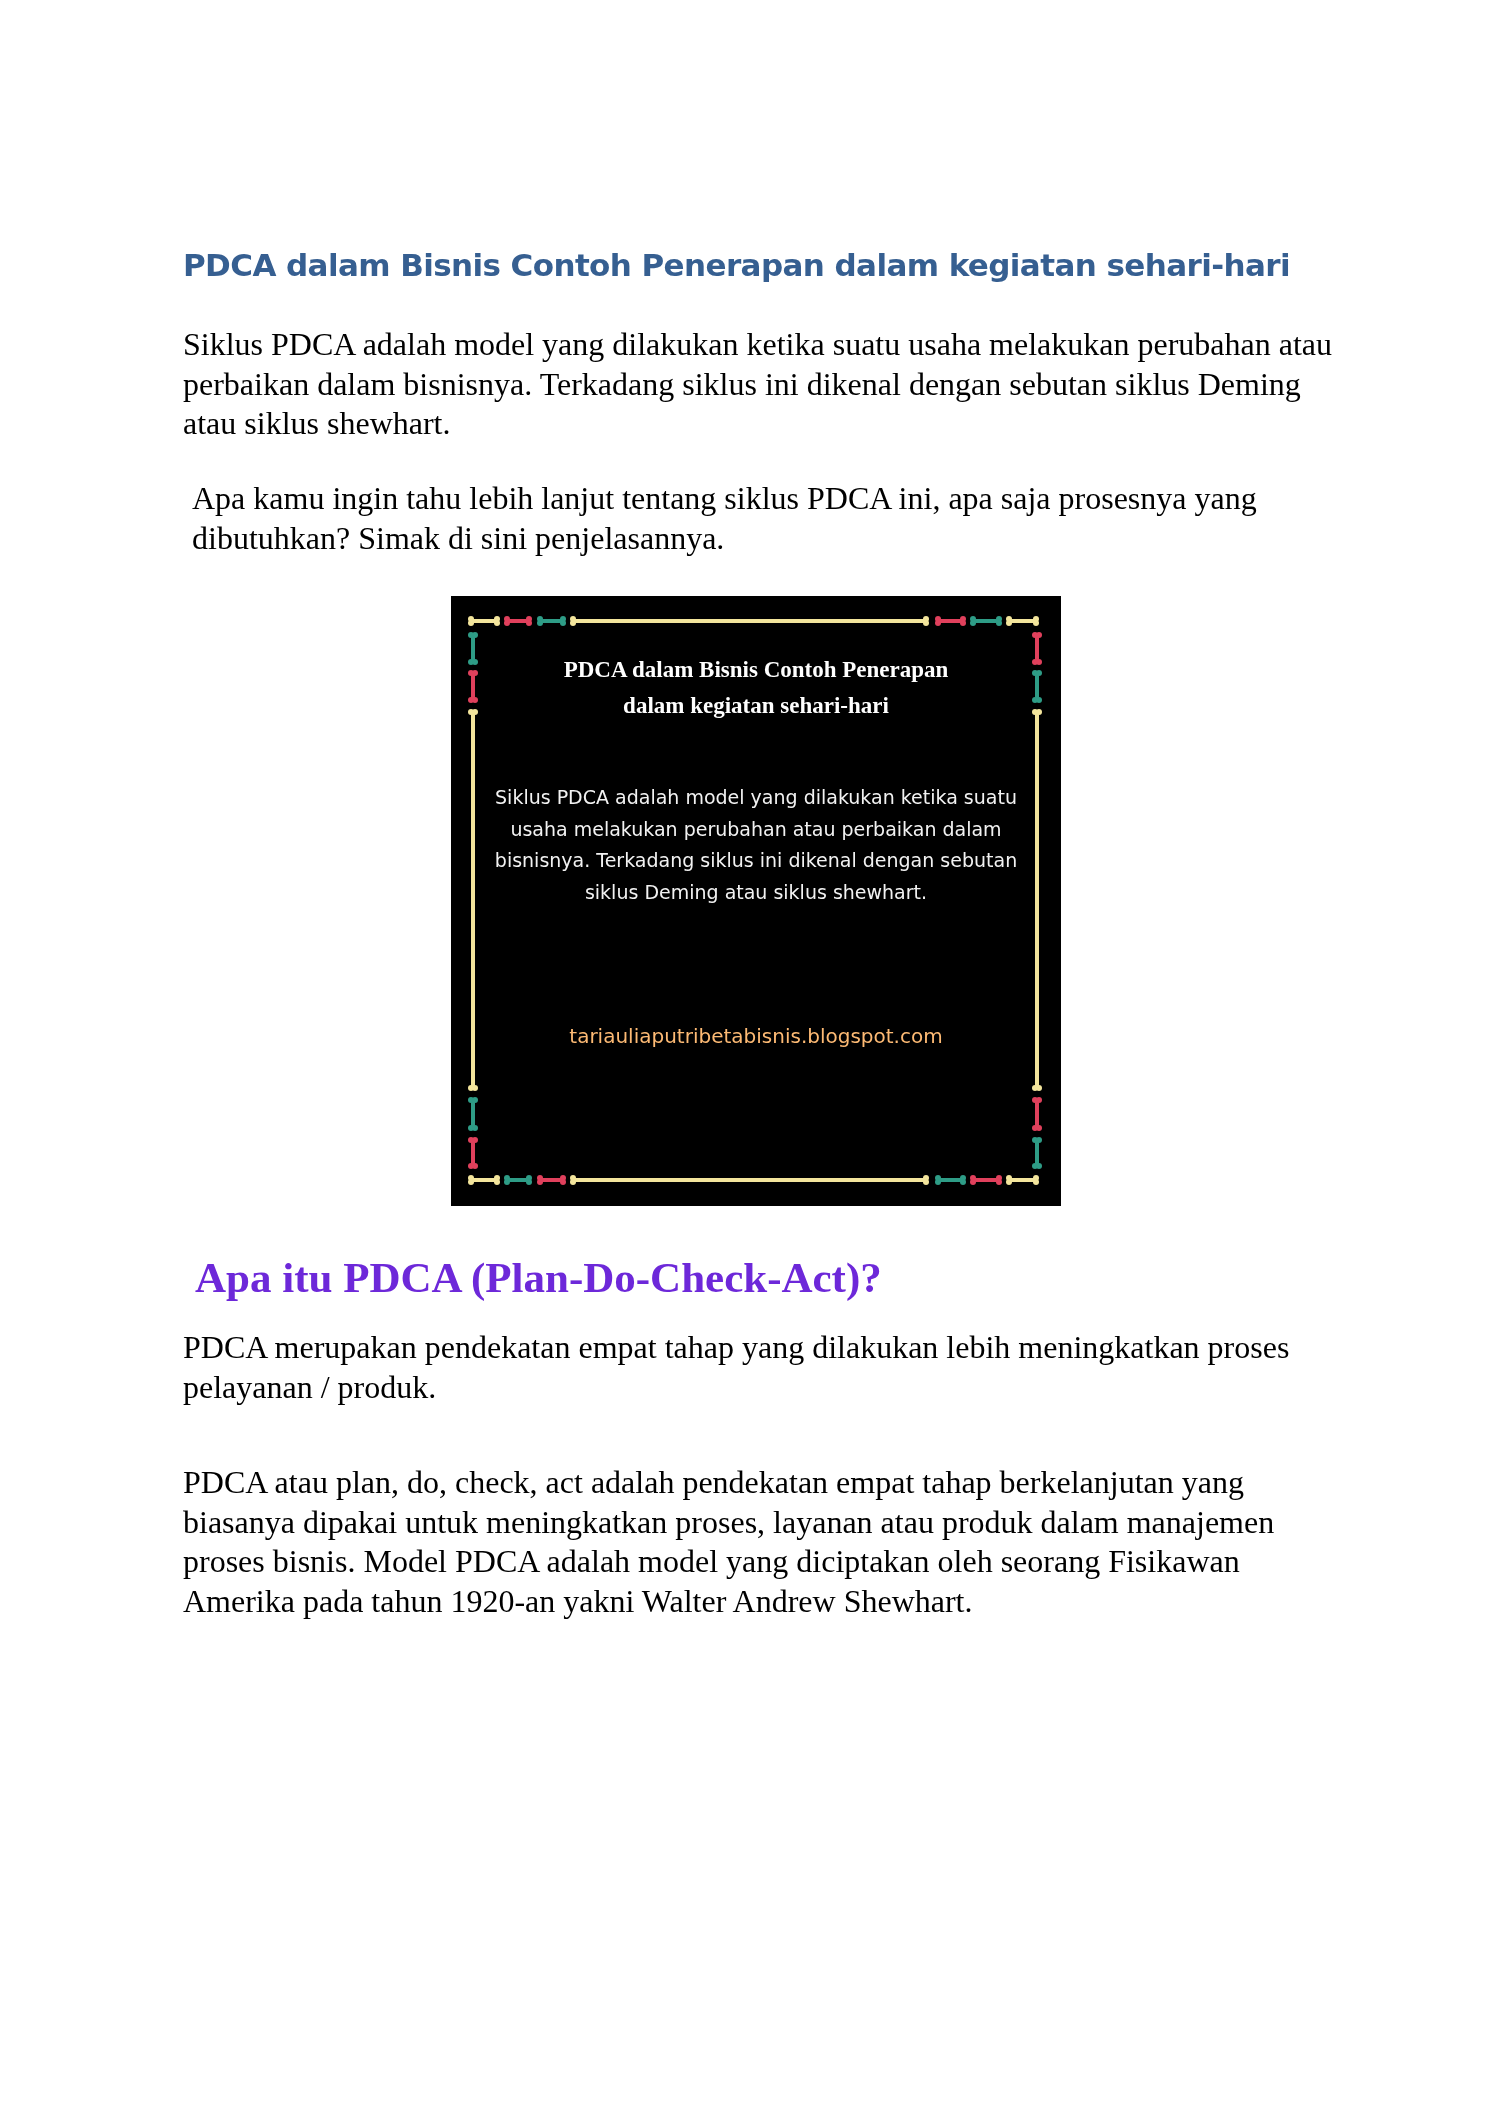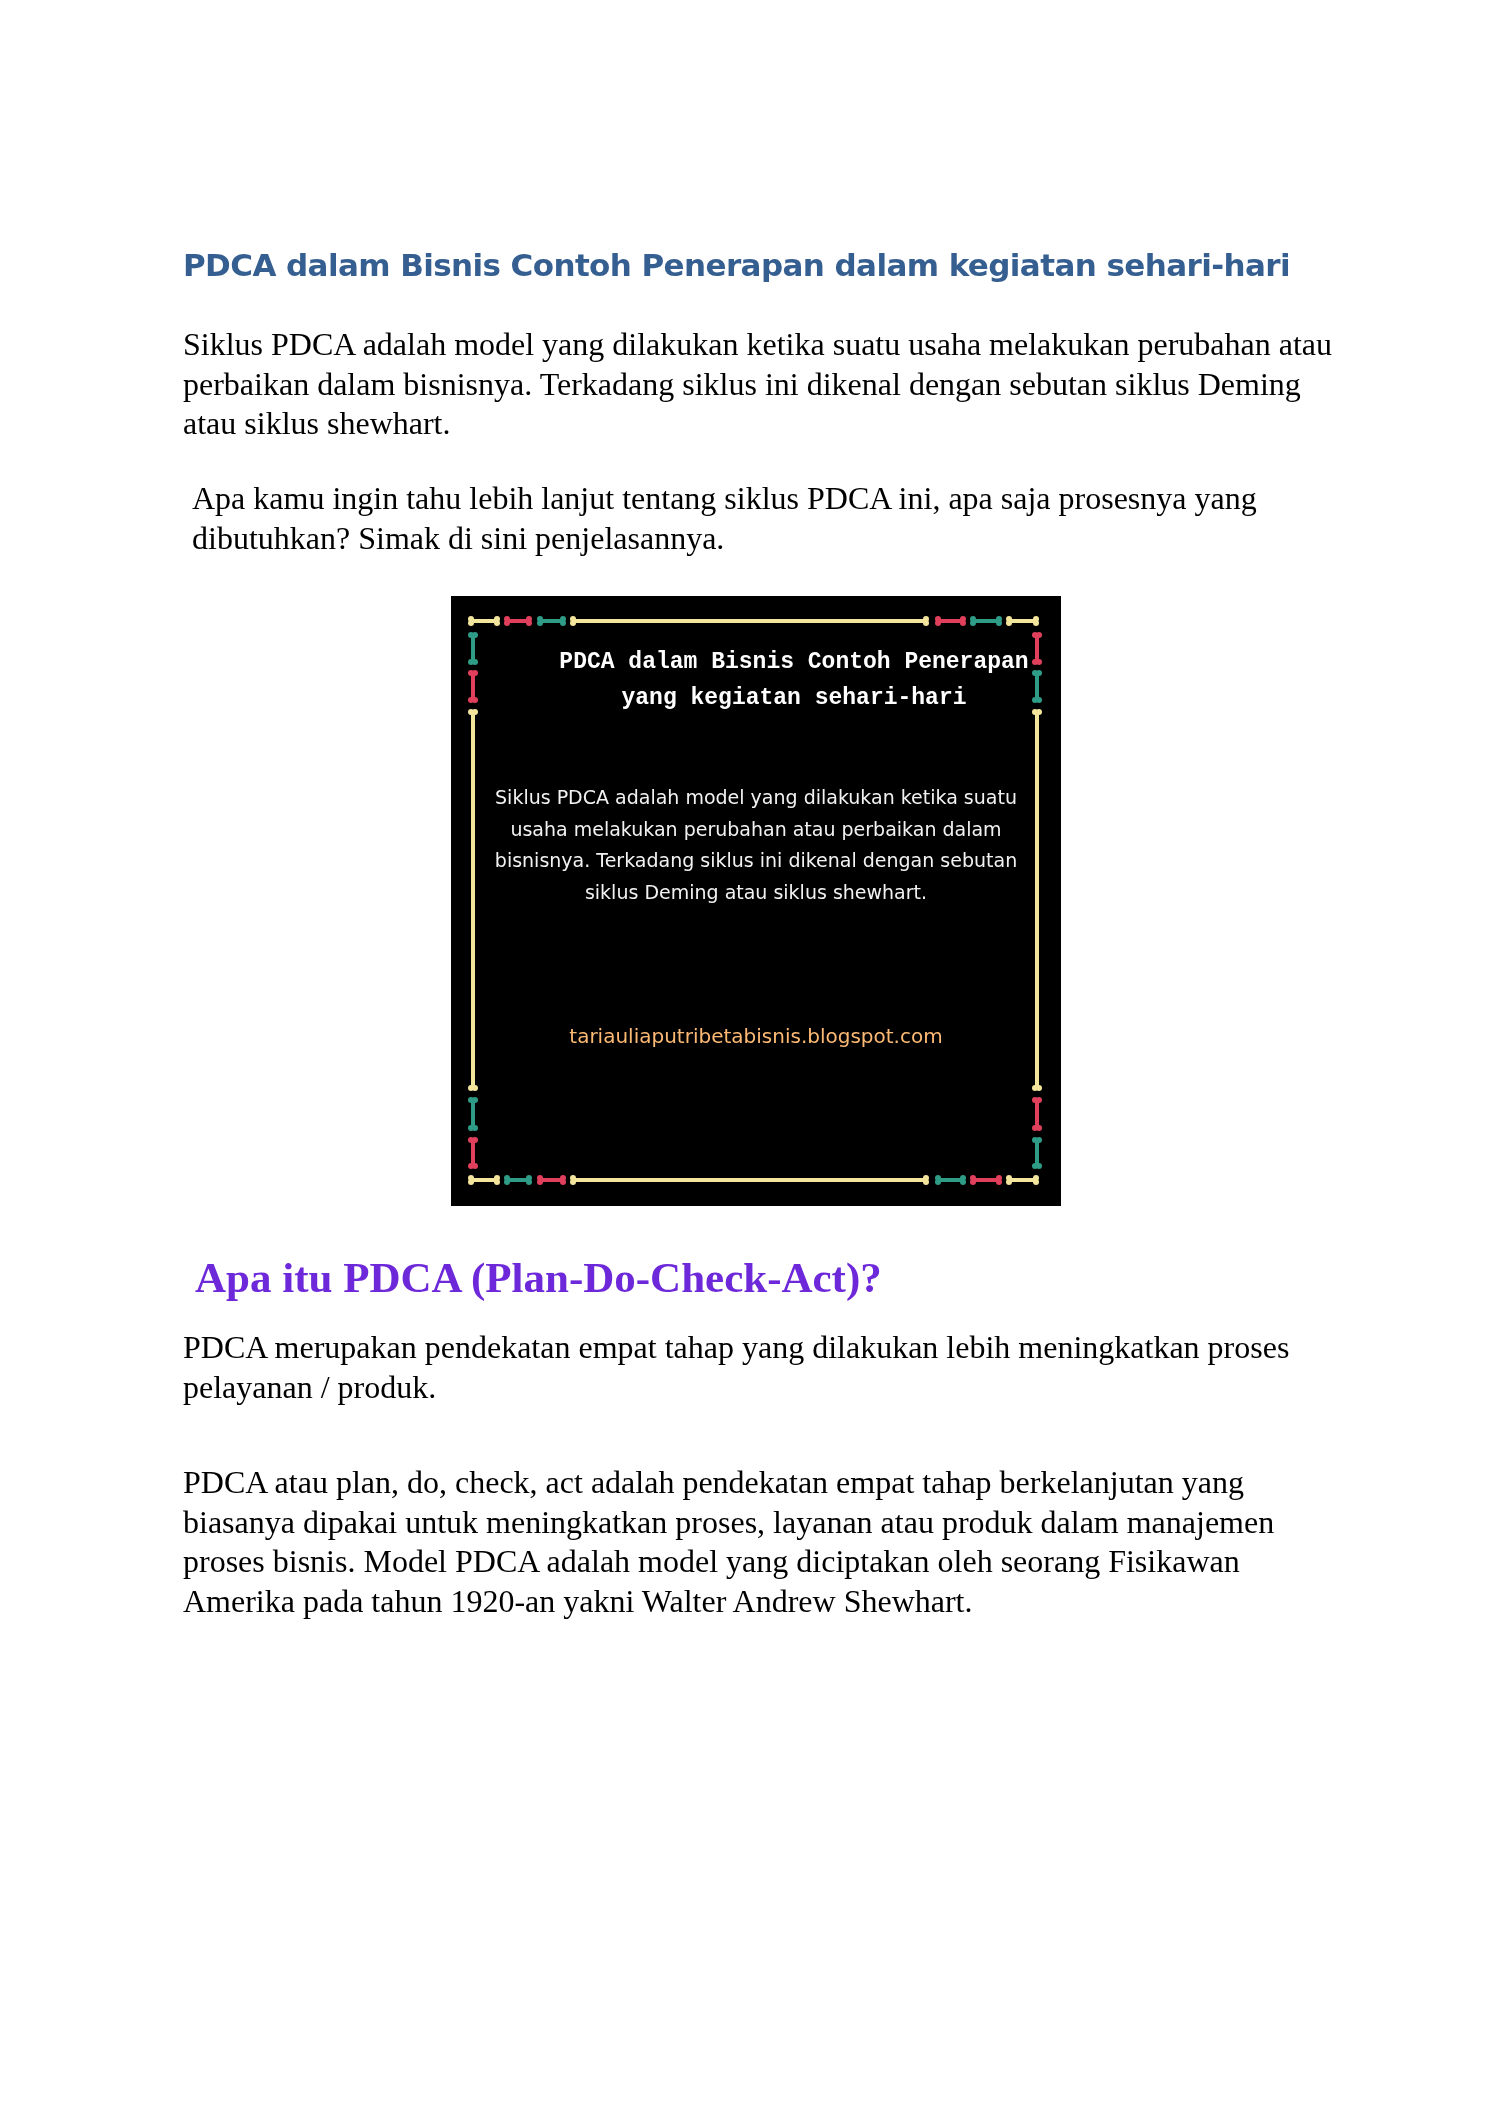--- a/index.html
+++ b/index.html
@@ -19,23 +19,23 @@
   .h1 {
     position: absolute; left: 183px; top: 1237px;
     font-family: "Liberation Serif", serif; font-weight: bold;
     font-size: 43px; color: #6d28d9; margin: 12px; line-height: 58px;
   }
   .figure {
     position: absolute; left: 451px; top: 596px; width: 610px; height: 610px;
     background: #000;
   }
   .fig-title {
-    position: absolute; left: 0; top: 48px; width: 610px; text-align: center;
-    font-family: Liberation Mono, monospace; font-weight: bold; font-size: 23px;
-    line-height: 36px; color: #fff; padding-left: 38px;
+    position: absolute; left: 0; top: 56px; width: 610px; text-align: center;
+    font-family: Liberation Serif, serif; font-weight: bold; font-size: 23px;
+    line-height: 36px; color: #fff;
   }
   .fig-body {
     position: absolute; left: 30px; top: 186px; width: 550px; text-align: center;
     font-family: "DejaVu Sans", sans-serif; font-size: 19px;
     line-height: 31.5px; color: #f2f2f2;
   }
   .fig-url {
     position: absolute; left: 0; top: 428px; width: 610px; text-align: center;
     font-family: "DejaVu Sans", sans-serif; font-size: 20px; color: #fdba74;
   }
@@ -207,21 +207,21 @@
         <line x1="586" y1="546" x2="586" y2="568" stroke="#2e9c86" stroke-width="4"></line>
         <circle cx="584" cy="544" r="3" fill="#2e9c86"></circle>
           <circle cx="588" cy="544" r="3" fill="#2e9c86"></circle>
         <circle cx="584" cy="570" r="3" fill="#2e9c86"></circle>
           <circle cx="588" cy="570" r="3" fill="#2e9c86"></circle>
       </g>
     </svg>
 
     <div class="fig-title">
       <div>PDCA dalam Bisnis Contoh Penerapan</div>
-      <div>yang kegiatan sehari-hari</div>
+      <div>dalam kegiatan sehari-hari</div>
     </div>
     <div class="fig-body">Siklus PDCA adalah model yang dilakukan ketika suatu usaha melakukan perubahan atau perbaikan dalam bisnisnya. Terkadang siklus ini dikenal dengan sebutan siklus Deming atau siklus shewhart.</div>
     <div class="fig-url">tariauliaputribetabisnis.blogspot.com</div>
   </div>
 
   <h1 class="h1">Apa itu PDCA (Plan-Do-Check-Act)?</h1>
 
   <p class="para" style="top:1328px;">PDCA merupakan pendekatan empat tahap yang dilakukan lebih meningkatkan proses pelayanan / produk.</p>
   <p class="para" style="top:1443px;margin-top:20px;">PDCA atau plan, do, check, act adalah pendekatan empat tahap berkelanjutan yang biasanya dipakai untuk meningkatkan proses, layanan atau produk dalam manajemen proses bisnis. Model PDCA adalah model yang diciptakan oleh seorang Fisikawan Amerika pada tahun 1920-an yakni Walter Andrew Shewhart.</p>
 

